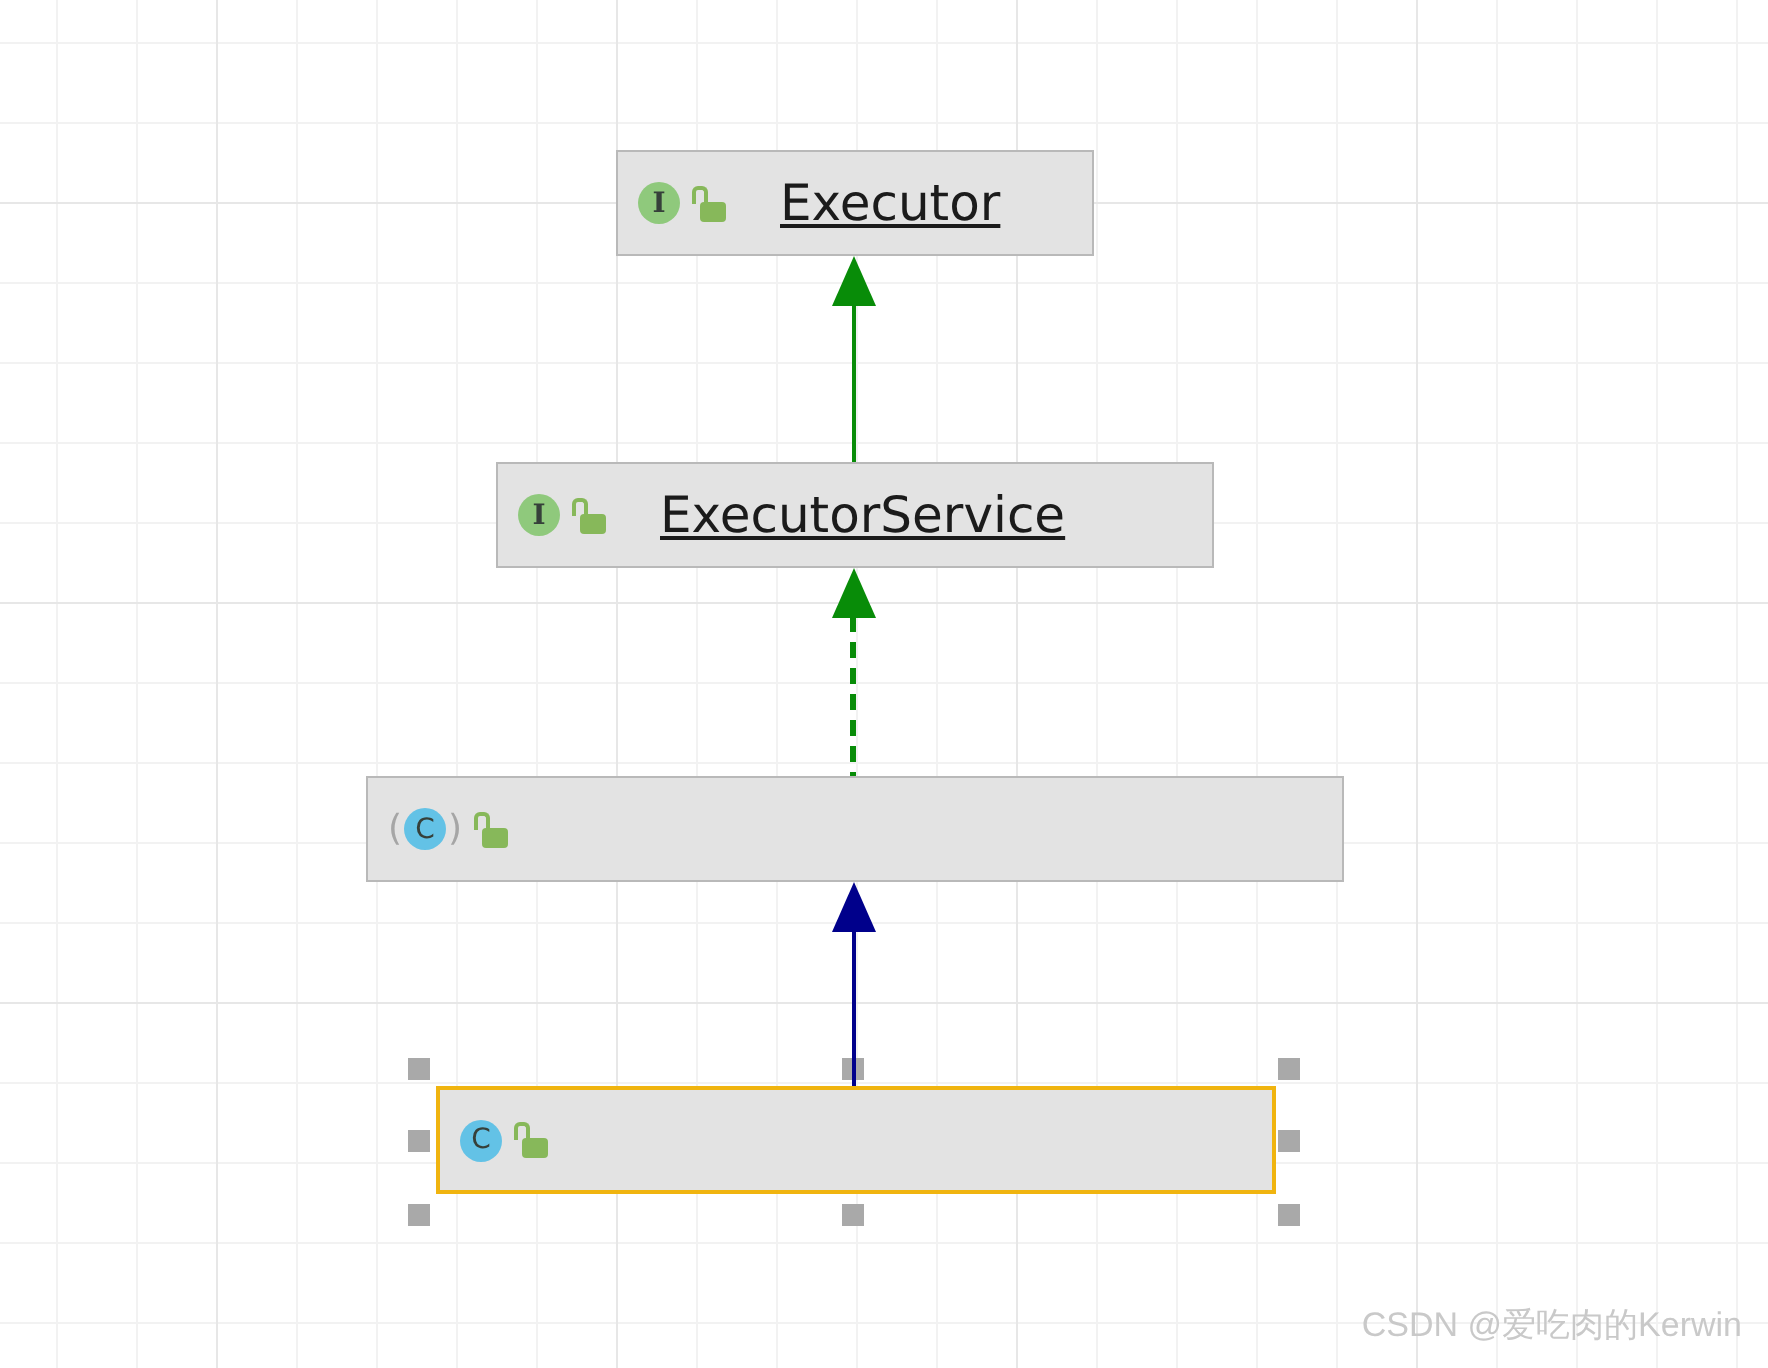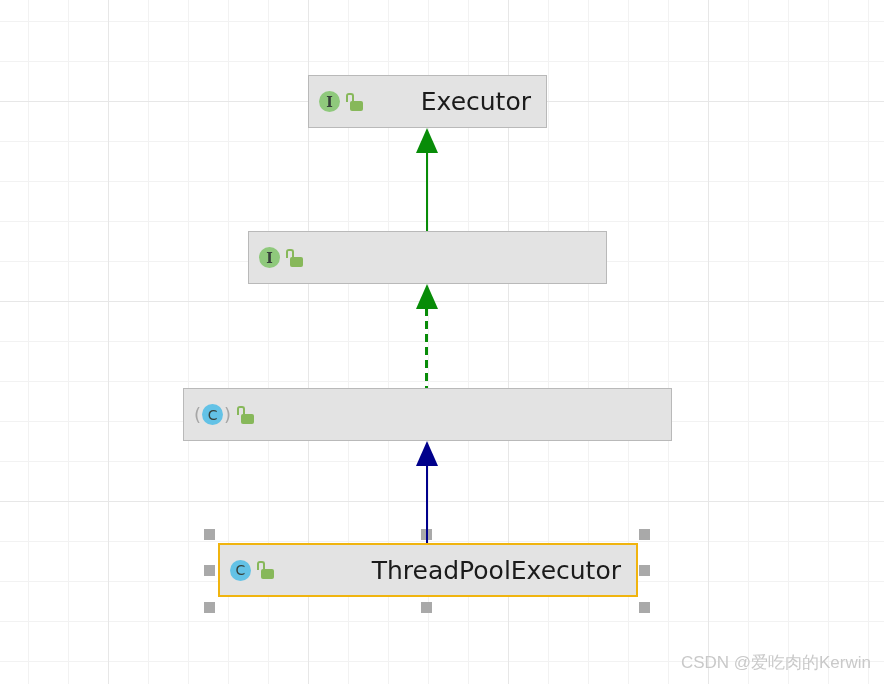--- a/index.html
+++ b/index.html
@@ -30,21 +30,22 @@
     padding-left: 10px;
     padding-right: 15px;
     z-index: 3;
   }
   .node .label {
     margin-left: 26px;
     font-size: 25px;
     color: #1b1b1b;
     white-space: nowrap;
     flex: 1;
-    text-align: right;
+    text-align: left;
+    text-decoration: underline;
   }
   #node-executor            { left: 308px; top: 75px;  width: 239px; height: 53px; }
   #node-executor-service    { left: 248px; top: 231px; width: 359px; height: 53px; }
   #node-abstract-executor   { left: 183px; top: 388px; width: 489px; height: 53px; }
   #node-thread-pool         { left: 218px; top: 543px; width: 420px; height: 54px;
                               border: 2px solid #f0b40f; }
 
   
   .kind-wrap { display: flex; align-items: center; flex: 0 0 auto; }
   .kind-circle {
@@ -161,20 +162,21 @@
   </div>
 
   <div class="node" id="node-executor-service">
     <span class="kind-wrap">
       <span class="kind-circle kind-interface">I</span>
     </span>
     <span class="lock">
       <span class="shackle"></span>
         <span class="body"></span>
     </span>
+    <span class="label">ExecutorService</span>
   </div>
 
   <div class="node" id="node-abstract-executor">
     <span class="kind-wrap">
       <span class="paren paren-l">(</span>
         <span class="kind-circle kind-class">C</span>
         <span class="paren paren-r">)</span>
     </span>
     <span class="lock">
       <span class="shackle"></span>
@@ -183,18 +185,17 @@
   </div>
 
   <div class="node" id="node-thread-pool">
     <span class="kind-wrap">
       <span class="kind-circle kind-class">C</span>
     </span>
     <span class="lock">
       <span class="shackle"></span>
         <span class="body"></span>
     </span>
-    <span class="label">ThreadPoolExecutor</span>
   </div>
 
   <div class="watermark">CSDN @爱吃肉的Kerwin</div>
 
 </div>
 
 </body></html>

